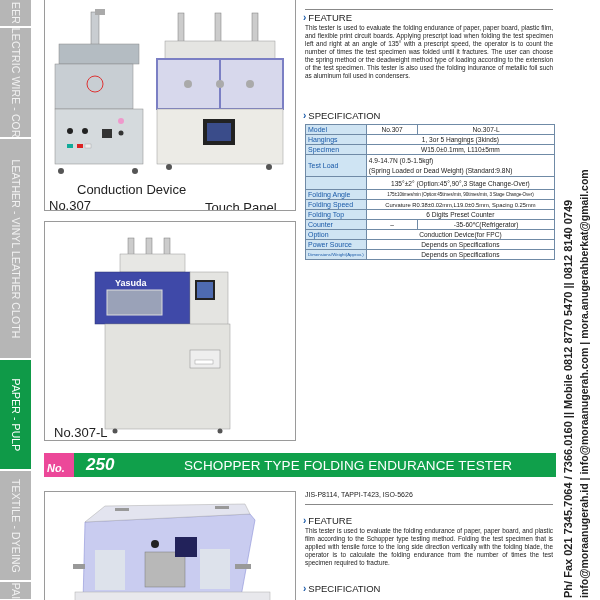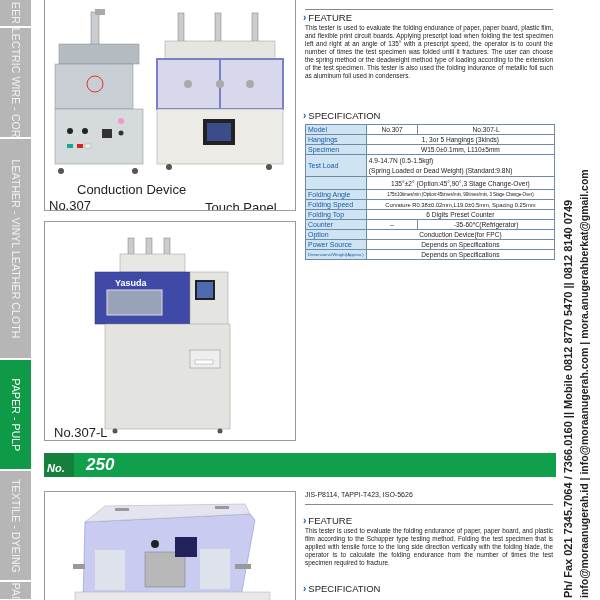--- a/index.html
+++ b/index.html
@@ -25,21 +25,21 @@
 
   table.spec { position:absolute; left:305px; top:124px; width:250px; border-collapse:collapse; font-size:6.6px; }
   table.spec td { border:1px solid #6f8aa6; padding:0 2px; height:10px; text-align:center; color:#222; }
   table.spec td.lbl { background:#cfe4f3; color:#1a5aa8; text-align:left; width:58px; font-size:7px; }
   table.spec td.val { background:#fff; }
   table.spec td.left { text-align:left; }
   table.spec td.tiny { font-size:4.6px; letter-spacing:-0.1px; }
 
   
   .banner { position:absolute; left:44px; top:453px; width:512px; height:24px; background:#10a04b; }
-  .banner .no { position:absolute; left:0; top:0; width:30px; height:24px; background:#15803d; color:#fff; font-weight:bold; font-style:italic; font-size:11px; padding-top:9px; padding-left:3px; }
+  .banner .no { position:absolute; left:0; top:0; width:30px; height:24px; background:#ec4899; color:#fff; font-weight:bold; font-style:italic; font-size:11px; padding-top:9px; padding-left:3px; }
   .banner .num { position:absolute; left:42px; top:2px; color:#fff; font-weight:bold; font-style:italic; font-size:17px; }
   .banner .ttl { position:absolute; left:140px; top:5px; color:#fff; font-size:13.5px; letter-spacing:0.1px; }
 
   
   .contact { position:absolute; right:2px; top:0; width:40px; height:600px; }
   .contact .line1, .contact .line2 { position:absolute; white-space:nowrap; transform-origin:left top; transform:rotate(-90deg); font-weight:bold; color:#222; }
   .contact .line1 { left:3px; top:600px; font-size:11px; }
   .contact .line2 { left:19px; top:600px; font-size:10.5px; }
 
   
@@ -200,20 +200,21 @@
     <tr>
       <td class="lbl" style="font-size:4.4px;">Dimensions/Weight(Approx.)</td>
       <td class="val" colspan="2">Depends on Specifications</td>
     </tr>
   </tbody>
     </table>
 
   <div class="banner">
     <div class="no">No.</div>
     <div class="num">250</div>
+    <div class="ttl">SCHOPPER TYPE FOLDING ENDURANCE TESTER</div>
   </div>
 
   <div class="imgbox" style="left:44px;top:491px;width:252px;height:115px;">
     <svg class="mach" style="left:0;top:0;" width="252" height="115">
       <polygon points="40,30 205,22 210,28 195,110 38,110" fill="#c9ccf0" stroke="#8c90d6" stroke-width="0.6"></polygon>
       <polygon points="40,30 60,14 200,12 205,22" fill="#e3e4ef" stroke="#aaa" stroke-width="0.5"></polygon>
       <rect x="70" y="16" width="14" height="3" fill="#999"></rect>
       <rect x="170" y="14" width="14" height="3" fill="#999"></rect>
       <rect x="50" y="58" width="30" height="40" fill="#dfe4ea" opacity="0.9"></rect>
       <rect x="155" y="57" width="30" height="40" fill="#dfe4ea" opacity="0.9"></rect>

